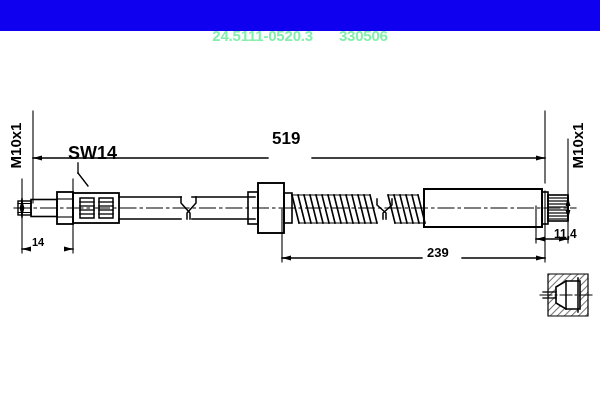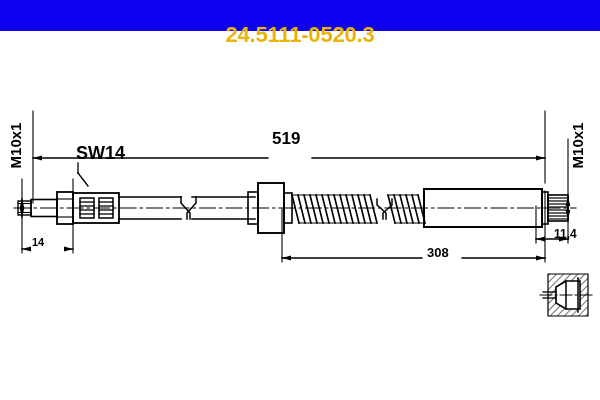--- a/index.html
+++ b/index.html
@@ -28,22 +28,22 @@
     top: 0;
     width: 600px;
     height: 31px;
     background: #1000f0;
     display: flex;
     align-items: center;
     justify-content: center;
     gap: 26px;
   }
   #title-bar .t {
-    color: #eab308;
-    font-size: 22px;
+    color: #86efac;
+    font-size: 15px;
     font-weight: bold;
     letter-spacing: -0.2px;
     font-family: "Liberation Sans", sans-serif;
     line-height: 1;
     white-space: nowrap;
     margin-top: 39px;
   }
   
   #drawing-canvas {
     position: absolute;
@@ -65,39 +65,40 @@
     font-family: "Liberation Sans", sans-serif;
     font-weight: bold;
     color: #000000;
     white-space: nowrap;
     line-height: 1;
   }
   #label-dim-519 { left: 272px; top: 99px; font-size: 17px; }
   #label-dim-308 { left: 427px; top: 215px; font-size: 13px; }
   #label-dim-14  { left: 32px;  top: 206px; font-size: 11px; }
   #label-dim-114 { left: 554px; top: 197px; font-size: 12px; }
-  #label-sw14    { left: 68px;  top: 113px; font-size: 18px; margin-left: 8px; }
+  #label-sw14    { left: 68px;  top: 113px; font-size: 18px; }
   #label-thread-left {
     left: -7px; top: 107px; font-size: 15px;
     transform: rotate(-90deg);
     transform-origin: center center;
   }
   #label-thread-right {
     left: 555px; top: 107px; font-size: 15px;
     transform: rotate(-90deg);
     transform-origin: center center;
   }
 </style>
 </head>
 <body>
 
 <div id="sheet">
 
   <div id="title-bar">
     <span class="t">24.5111-0520.3</span>
+    <span class="t">330506</span>
   </div>
 
   <div id="drawing-canvas">
 
     <svg class="dwg" viewBox="0 0 600 369" xmlns="http://www.w3.org/2000/svg">
       <defs>
         <marker id="arrL" markerWidth="10" markerHeight="7" refX="9" refY="3.5" orient="auto" markerUnits="userSpaceOnUse">
           <path d="M9,3.5 L0,1.1 L0,5.9 Z" fill="#000"></path>
         </marker>
         <marker id="arrR" markerWidth="10" markerHeight="7" refX="1" refY="3.5" orient="auto" markerUnits="userSpaceOnUse">
@@ -267,21 +268,21 @@
           <line x1="543" y1="267" x2="556" y2="267" stroke-width="1.3"></line>
 
           <line x1="540" y1="264" x2="592" y2="264" stroke-width="1" stroke-dasharray="12,3,2,3"></line>
         </g>
 
       </g>
     </svg>
 
     <div class="lbl" id="label-dim-519">519</div>
 
-    <div class="lbl" id="label-dim-308">308</div>
+    <div class="lbl" id="label-dim-308">239</div>
 
     <div class="lbl" id="label-dim-14">14</div>
 
     <div class="lbl" id="label-dim-114">11,4</div>
 
     <div class="lbl" id="label-sw14">SW14</div>
 
     <div class="lbl" id="label-thread-left">M10x1</div>
 
     <div class="lbl" id="label-thread-right">M10x1</div>

